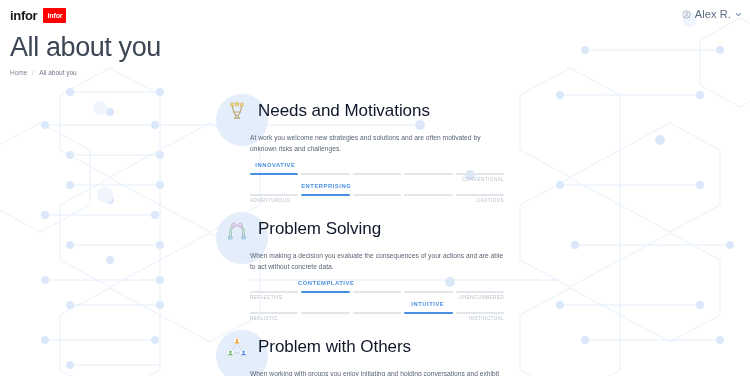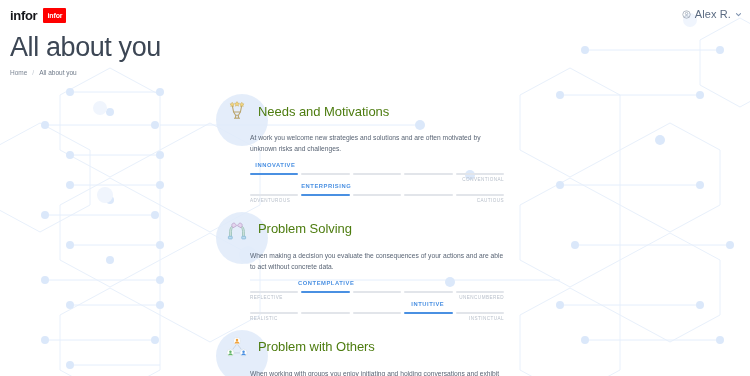--- a/index.html
+++ b/index.html
@@ -148,23 +148,23 @@
     padding-left: 9px;
   }
   .section-icon {
     width: 24px; height: 24px;
     flex: 0 0 24px;
     display: flex;
     align-items: center;
     justify-content: center;
   }
   .section-title {
-    font-size: 13px;
+    font-size: 17px;
     font-weight: 400;
-    color: #4d7c0f;
+    color: #0f172a;
     letter-spacing: -0.05px;
   }
   .section-desc {
     position: relative;
     z-index: 2;
     margin: 7px 0 0 34px;
     width: 254px;
     font-size: 6.7px;
     line-height: 1.62;
     color: #5a6575;

